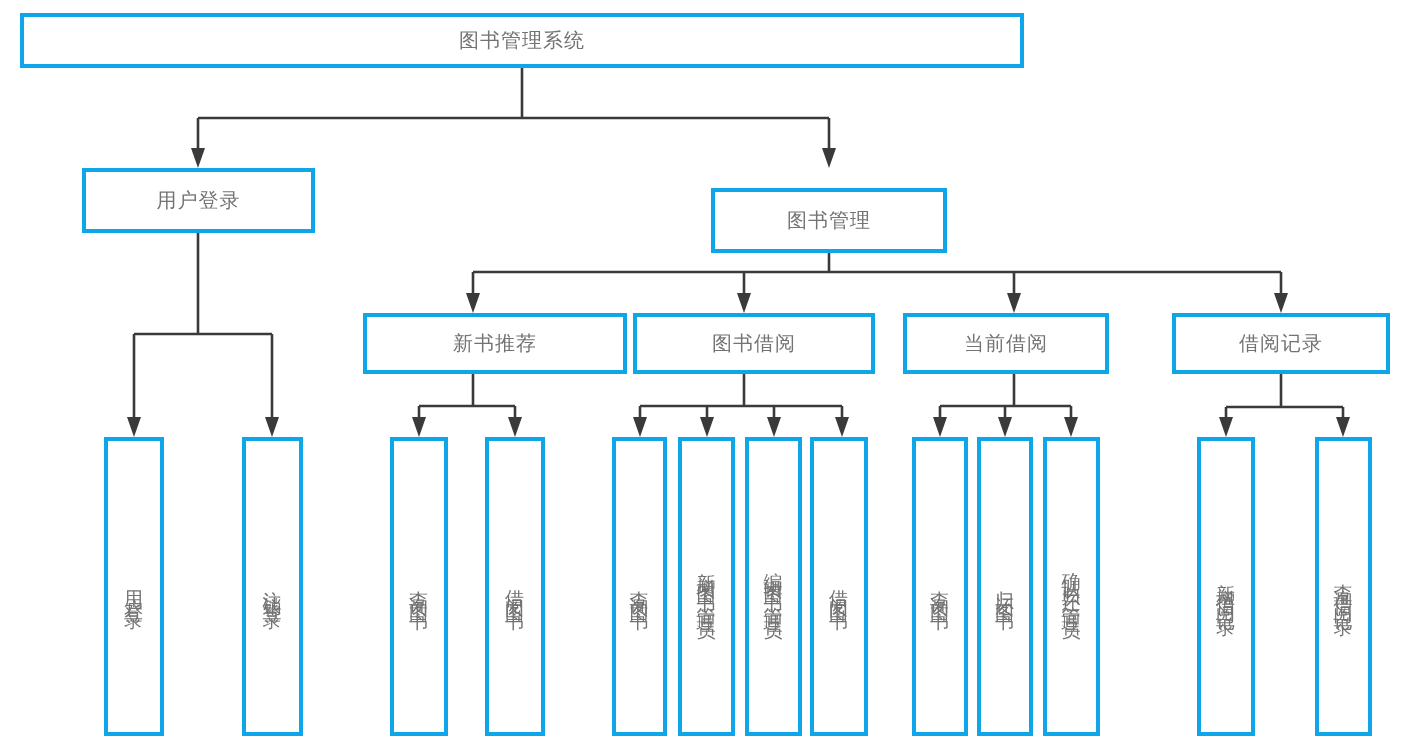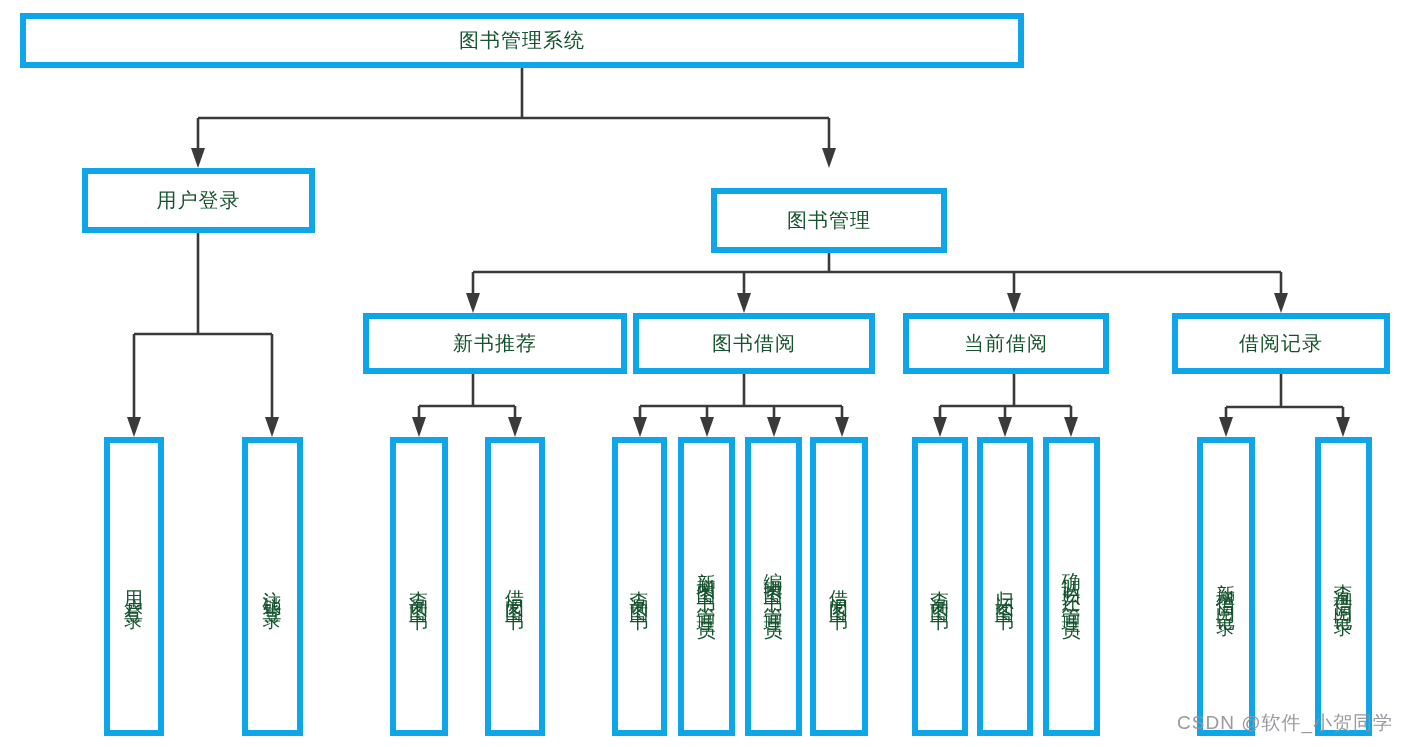--- a/index.html
+++ b/index.html
@@ -7,23 +7,23 @@
   .canvas{
     position:relative;
     width:1405px;height:747px;
     background:#ffffff;
     overflow:hidden;
   }
   .wires{position:absolute;left:0;top:0;z-index:1;}
   .node{
     position:absolute;
     box-sizing:border-box;
-    border:6px solid #0ea5e9;
+    border:4px solid #0ea5e9;
     background:#ffffff;
-    color:#14532d;
+    color:#737373;
     display:flex;align-items:center;justify-content:center;
     z-index:2;
     text-align:right;
   }
   .node.h{font-size:20px;letter-spacing:1px;}
   .node.root{font-size:20px;letter-spacing:1px;}
   .node.v{
     writing-mode:vertical-lr;
     font-size:19px;
     letter-spacing:7px;
@@ -139,15 +139,14 @@
   <div class="node v" style="left:745px;top:437px;width:57px;height:299px;">编辑图书（管理员）</div>
   <div class="node v" style="left:810px;top:437px;width:58px;height:299px;">借阅图书</div>
 
   <div class="node v" style="left:912px;top:437px;width:56px;height:299px;">查询图书</div>
   <div class="node v" style="left:977px;top:437px;width:56px;height:299px;">归还图书</div>
   <div class="node v" style="left:1043px;top:437px;width:57px;height:299px;">确认归还（管理员）</div>
 
   <div class="node v" style="left:1197px;top:437px;width:58px;height:299px;">新增借阅记录</div>
   <div class="node v" style="left:1315px;top:437px;width:57px;height:299px;">查询借阅记录</div>
 
-  <div class="watermark">CSDN @软件_小贺同学</div>
 
 </div>
 
 </body></html>

